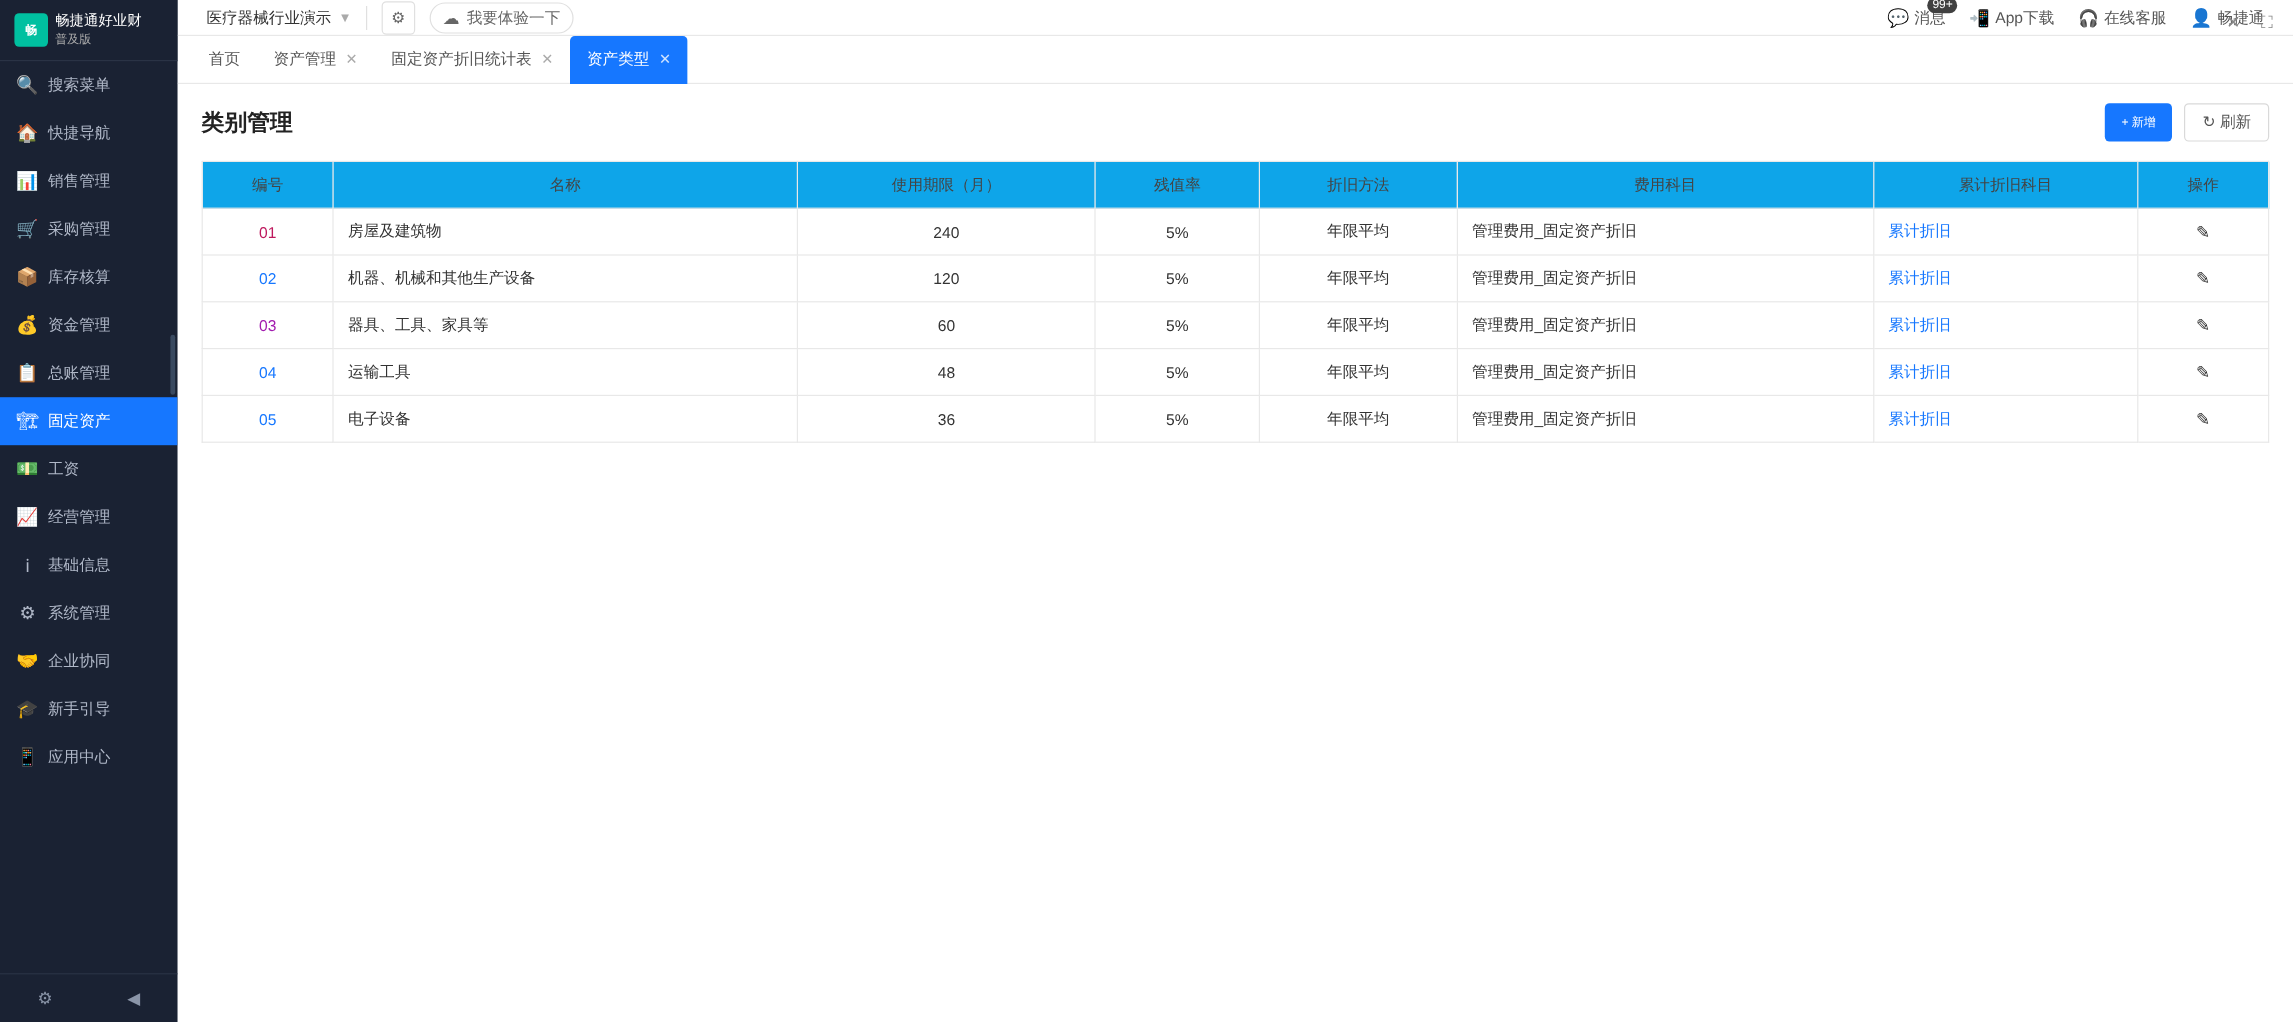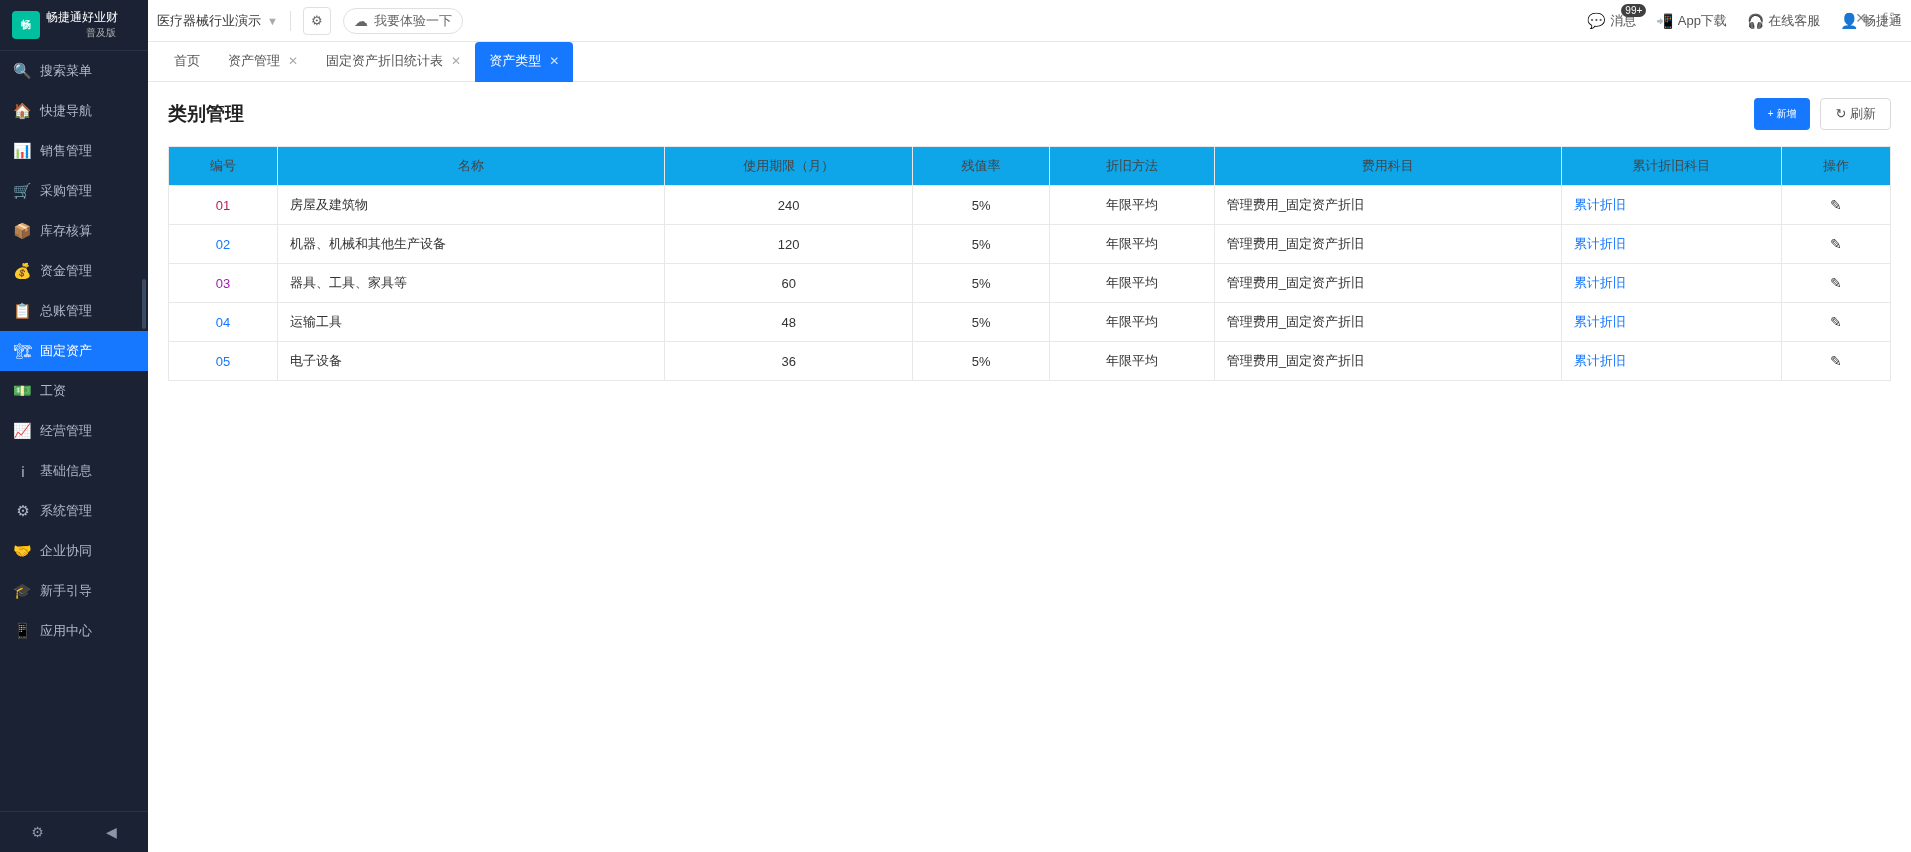--- a/index.html
+++ b/index.html
@@ -36,21 +36,20 @@
       font-weight: bold;
     }
     .sidebar-logo-text {
       color: white;
       font-size: 12px;
       line-height: 1.3;
     }
     .sidebar-logo-sub {
       color: #aaa;
       font-size: 10px;
-      margin-left: 40px;
     }
     .sidebar-scroll {
       flex: 1;
       overflow-y: auto;
       overflow-x: hidden;
     }
     .sidebar-scroll::-webkit-scrollbar { width: 4px; }
     .sidebar-scroll::-webkit-scrollbar-thumb { background: #3a4a60; }
     .sidebar-item {
       display: flex;
@@ -89,26 +88,26 @@
     
     .main {
       flex: 1;
       display: flex;
       flex-direction: column;
       overflow: hidden;
     }
 
     
     .topbar {
-      height: 42px;
+      height: 30px;
       background: white;
       border-bottom: 1px solid #e8e8e8;
       display: flex;
       align-items: center;
-      padding: 0 9px;
+      padding: 0 24px;
       gap: 12px;
       flex-shrink: 0;
     }
     .topbar-company {
       display: flex;
       align-items: center;
       gap: 6px;
       font-size: 13px;
       color: #333;
       cursor: pointer;

